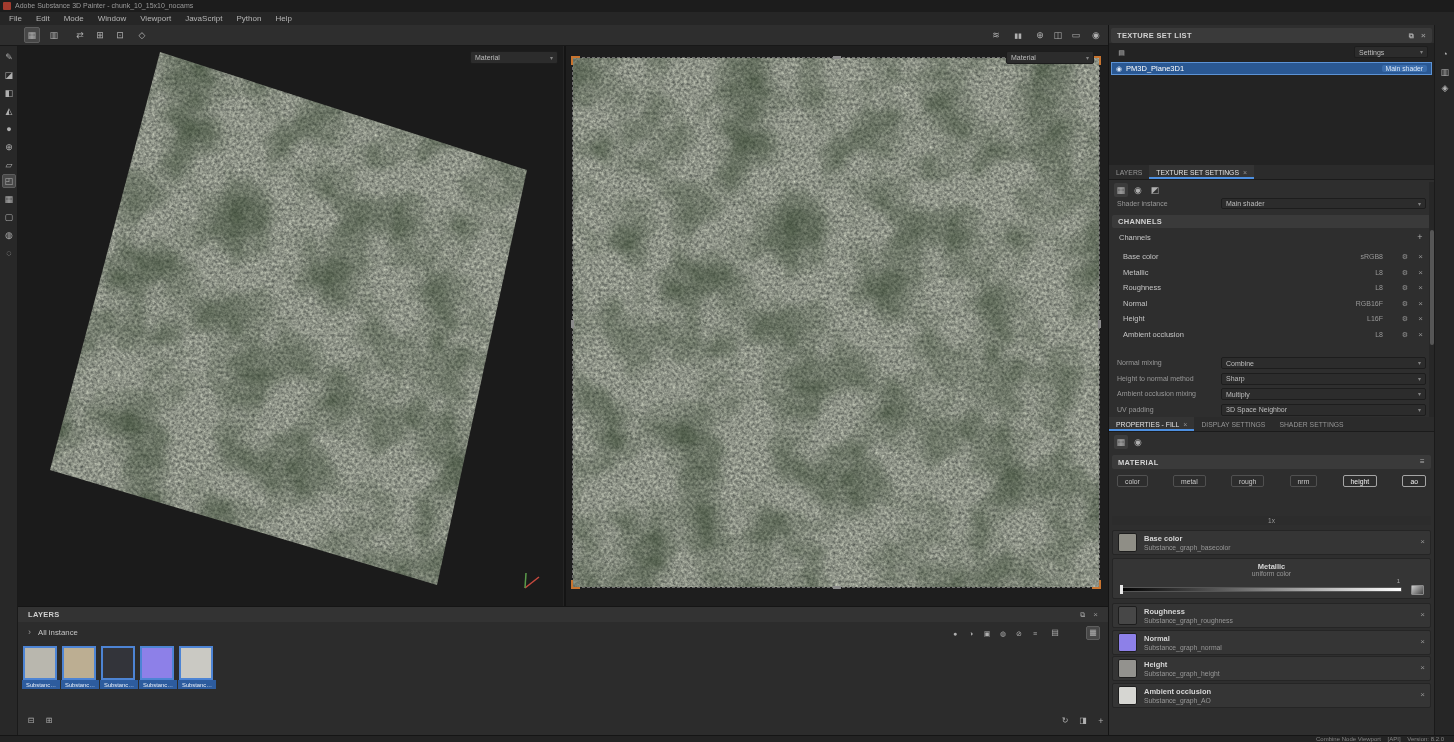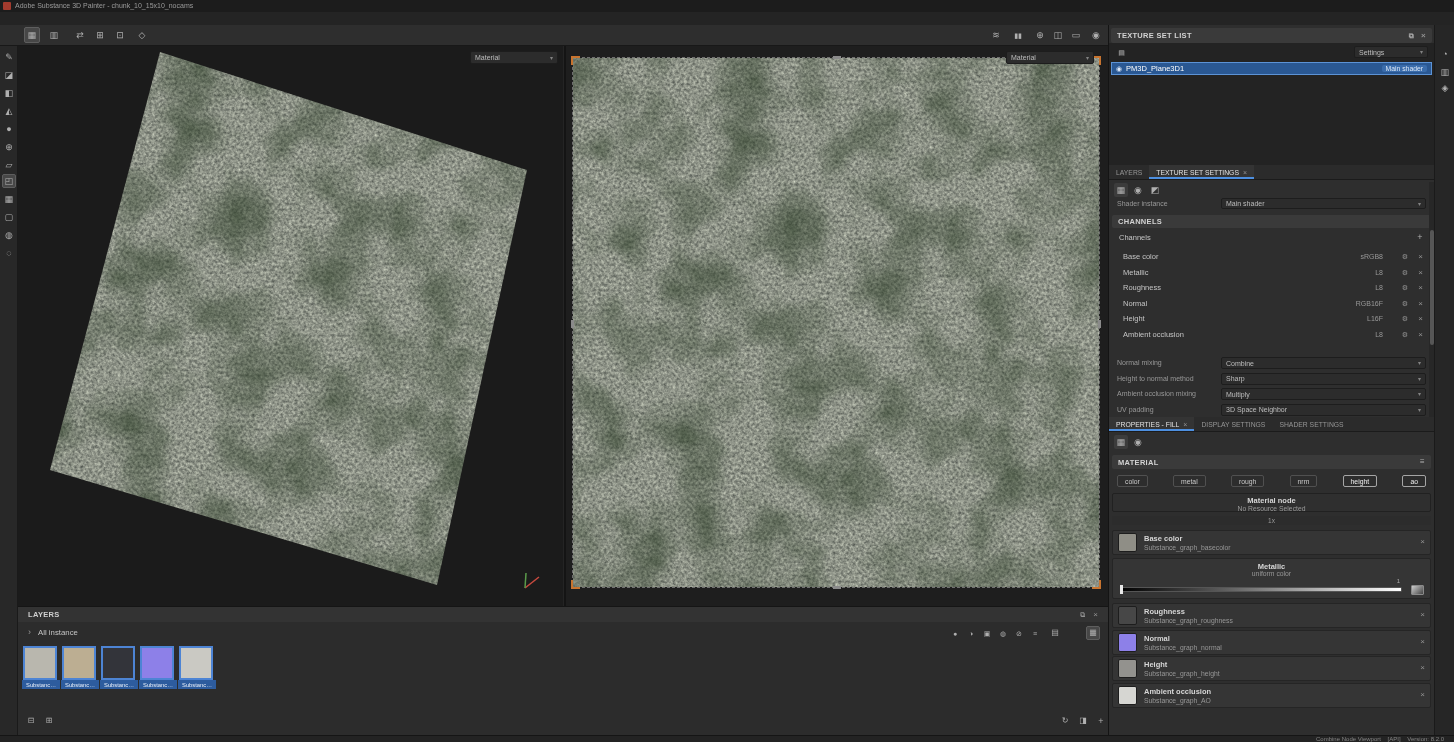--- a/index.html
+++ b/index.html
@@ -56,20 +56,30 @@
         <feComposite in="tex" in2="SourceGraphic" operator="in"></feComposite>
       </filter>
     </defs>
   </svg>
 
   <div class="abs" style="left:0;top:0;width:1454px;height:12px;background:#1c1c1c">
     <div class="abs" style="left:3px;top:2px;width:8px;height:8px;background:#a33b2e;border-radius:1px"></div>
     <div class="abs" style="left:15px;top:2px;font-size:7px;color:#9a9a9a;white-space:nowrap">Adobe Substance 3D Painter - chunk_10_15x10_nocams</div>
   </div>
 
+  <div class="abs" style="left:0;top:12px;width:1454px;height:13px;background:#262626;display:flex;align-items:stretch;padding-left:2px">
+    <span class="menuitem">File</span>
+    <span class="menuitem">Edit</span>
+    <span class="menuitem">Mode</span>
+    <span class="menuitem">Window</span>
+    <span class="menuitem">Viewport</span>
+    <span class="menuitem">JavaScript</span>
+    <span class="menuitem">Python</span>
+    <span class="menuitem">Help</span>
+  </div>
 
   <div class="abs" style="left:0;top:25px;width:1108px;height:21px;background:#2e2e2e;border-bottom:1px solid #181818">
     <div class="abs ico on" style="left:24px;top:2px;width:16px;height:16px">▦</div>
     <div class="abs ico" style="left:46px;top:2px;width:16px;height:16px">▥</div>
     <div class="abs ico" style="left:72px;top:2px;width:16px;height:16px">⇄</div>
     <div class="abs ico" style="left:92px;top:2px;width:16px;height:16px">⊞</div>
     <div class="abs ico" style="left:112px;top:2px;width:16px;height:16px">⊡</div>
     <div class="abs ico" style="left:134px;top:2px;width:16px;height:16px">◇</div>
     <div class="abs ico" style="left:988px;top:2px;width:16px;height:16px">≋</div>
     <div class="abs ico" style="left:1010px;top:2px;width:16px;height:16px;font-size:7px">▮▮</div>
@@ -263,24 +273,20 @@
 
     <div class="abs" style="left:8px;right:8px;top:449px;height:14px;display:flex;justify-content:space-between;align-items:center">
       <span class="cbtn">color</span>
       <span class="cbtn">metal</span>
       <span class="cbtn">rough</span>
       <span class="cbtn">nrm</span>
       <span class="cbtn hl">height</span>
       <span class="cbtn hl">ao</span>
     </div>
 
-    <div class="abs" style="left:3px;right:3px;top:468px;height:19px;background:#2f2f2f;border:1px solid #212121;border-radius:2px;text-align:center">
-      <div style="font-size:7.5px;font-weight:bold;color:#d5d5d5;margin-top:2px">Material node</div>
-      <div style="font-size:6.8px;color:#9a9a9a">No Resource Selected</div>
-    </div>
     <div class="abs" style="left:3px;right:3px;top:491px;height:9px;background:#2c2c2c;border-radius:2px;display:flex;align-items:center;justify-content:center;font-size:6.5px;color:#9a9a9a">
       <span>1x</span>
     </div>
 
     <div class="slot" style="top:505px;height:25px">
       <span class="thumb" style="background: rgb(143, 142, 134);"></span>
       <span class="t">Base color</span>
       <span class="s">Substance_graph_basecolor</span>
       <span class="x xbtn">×</span>
     </div>

